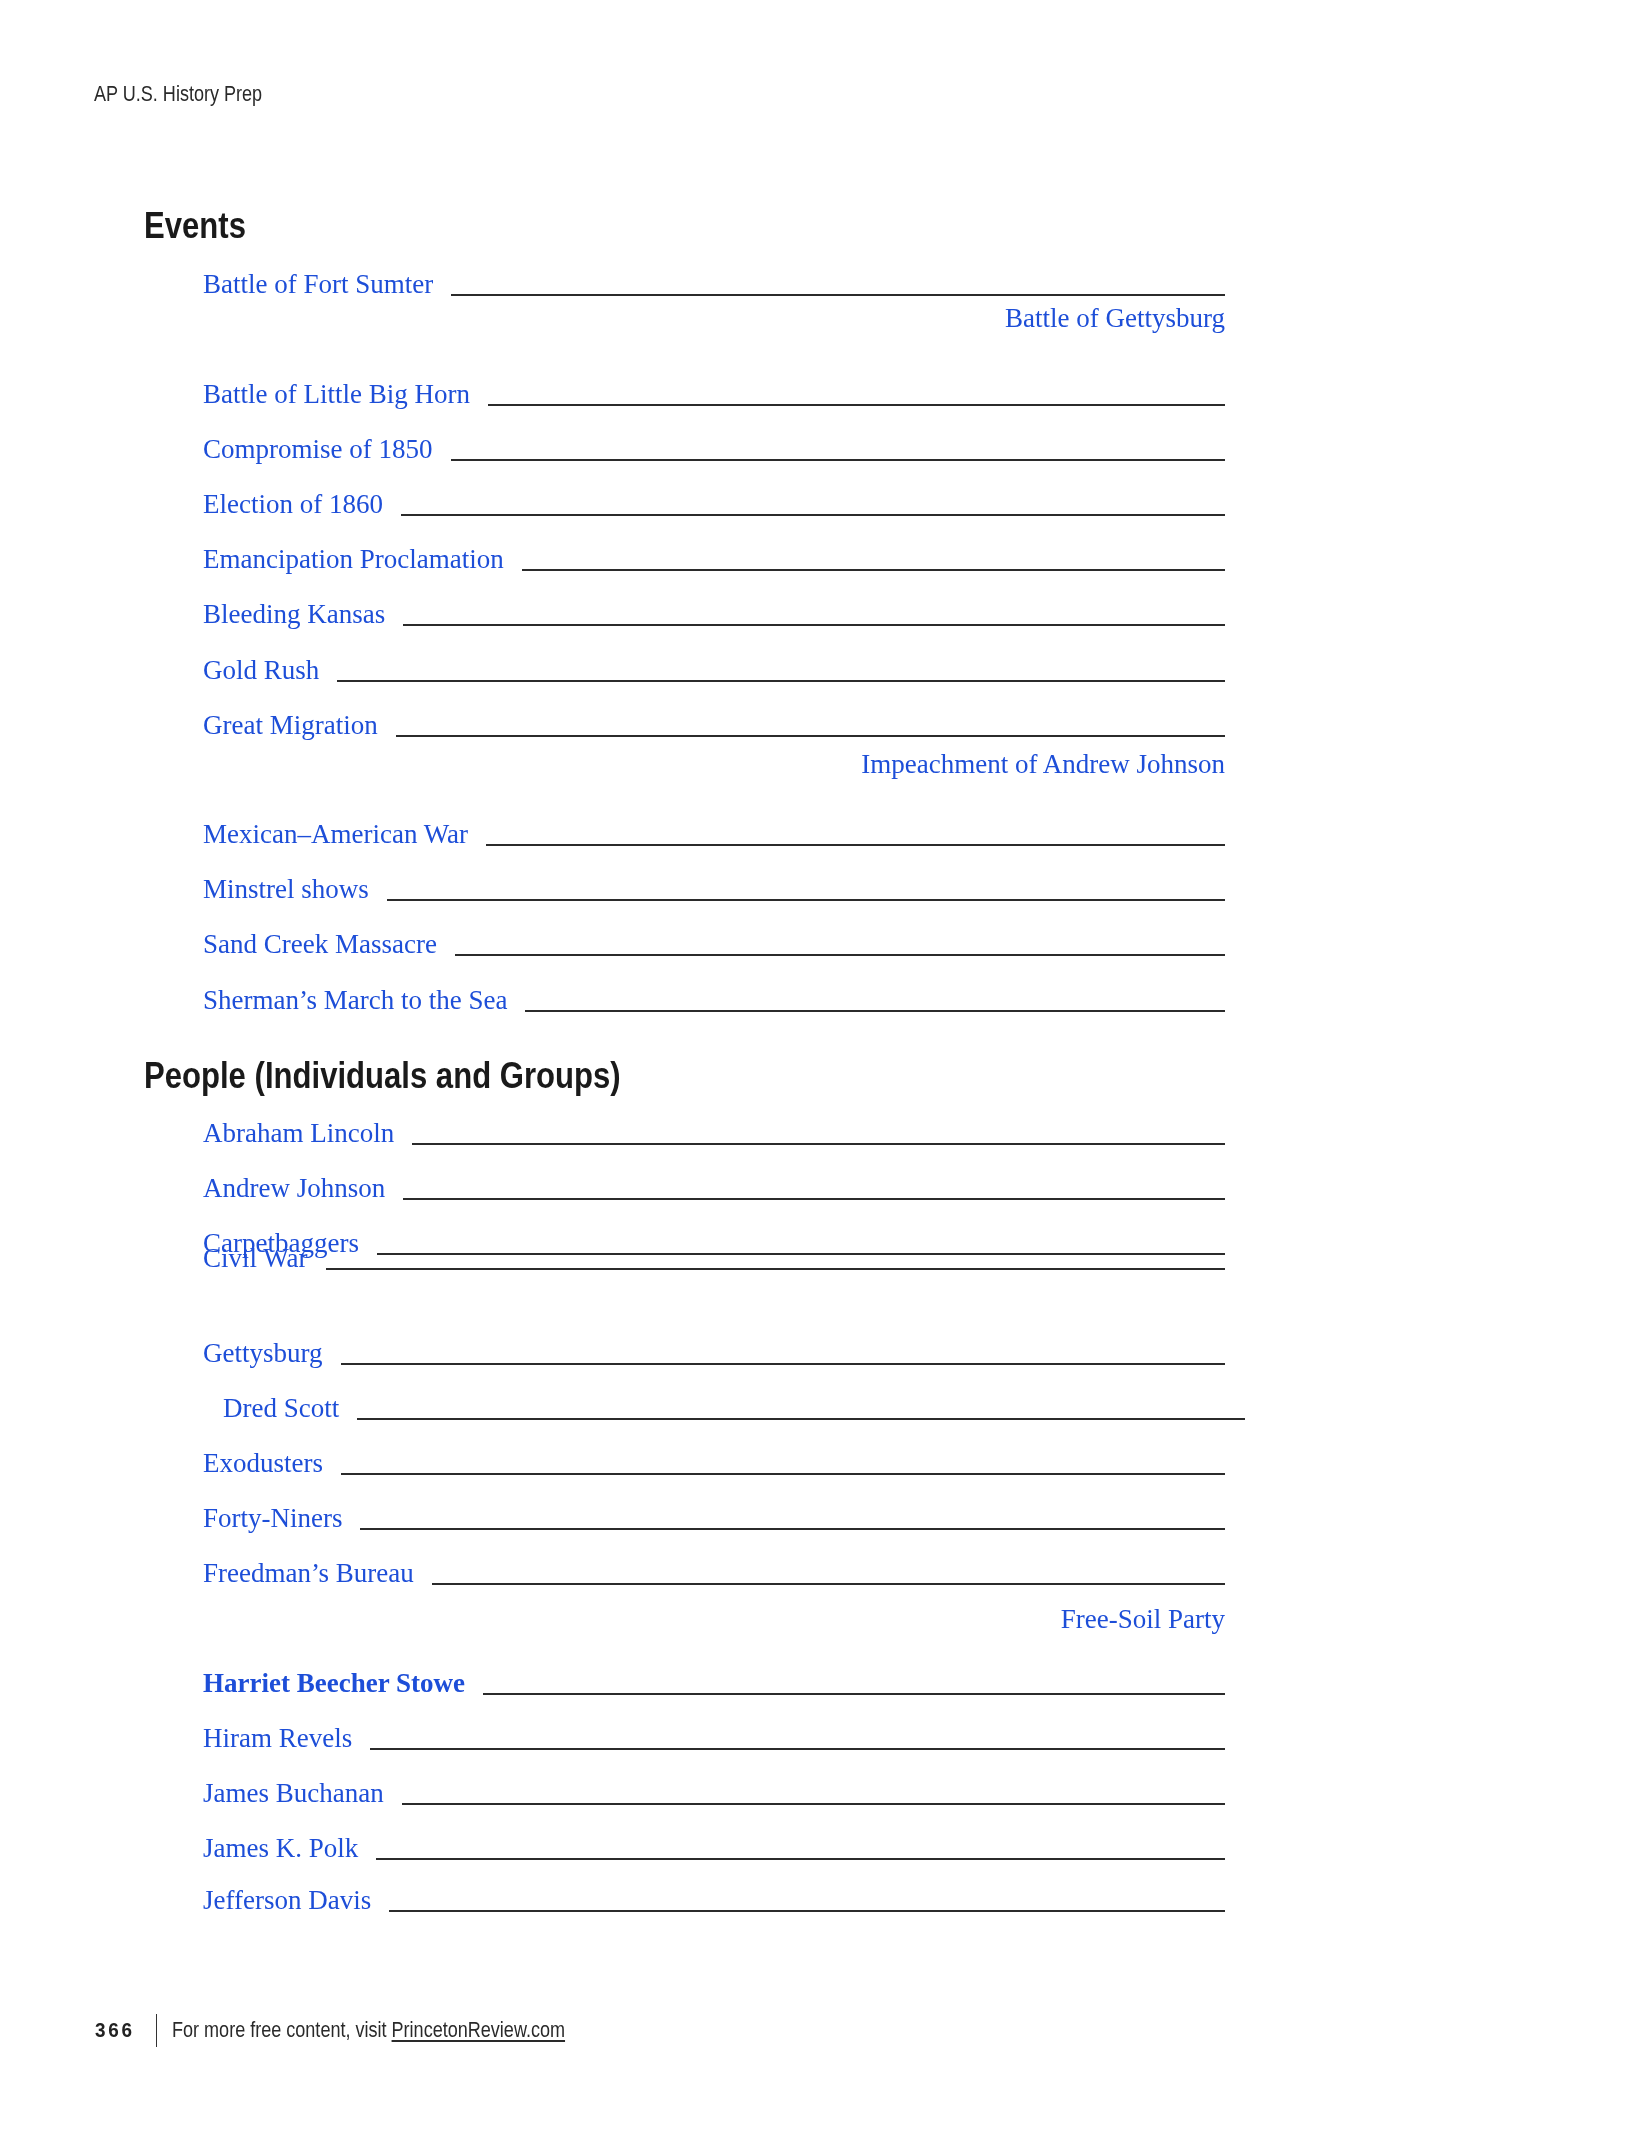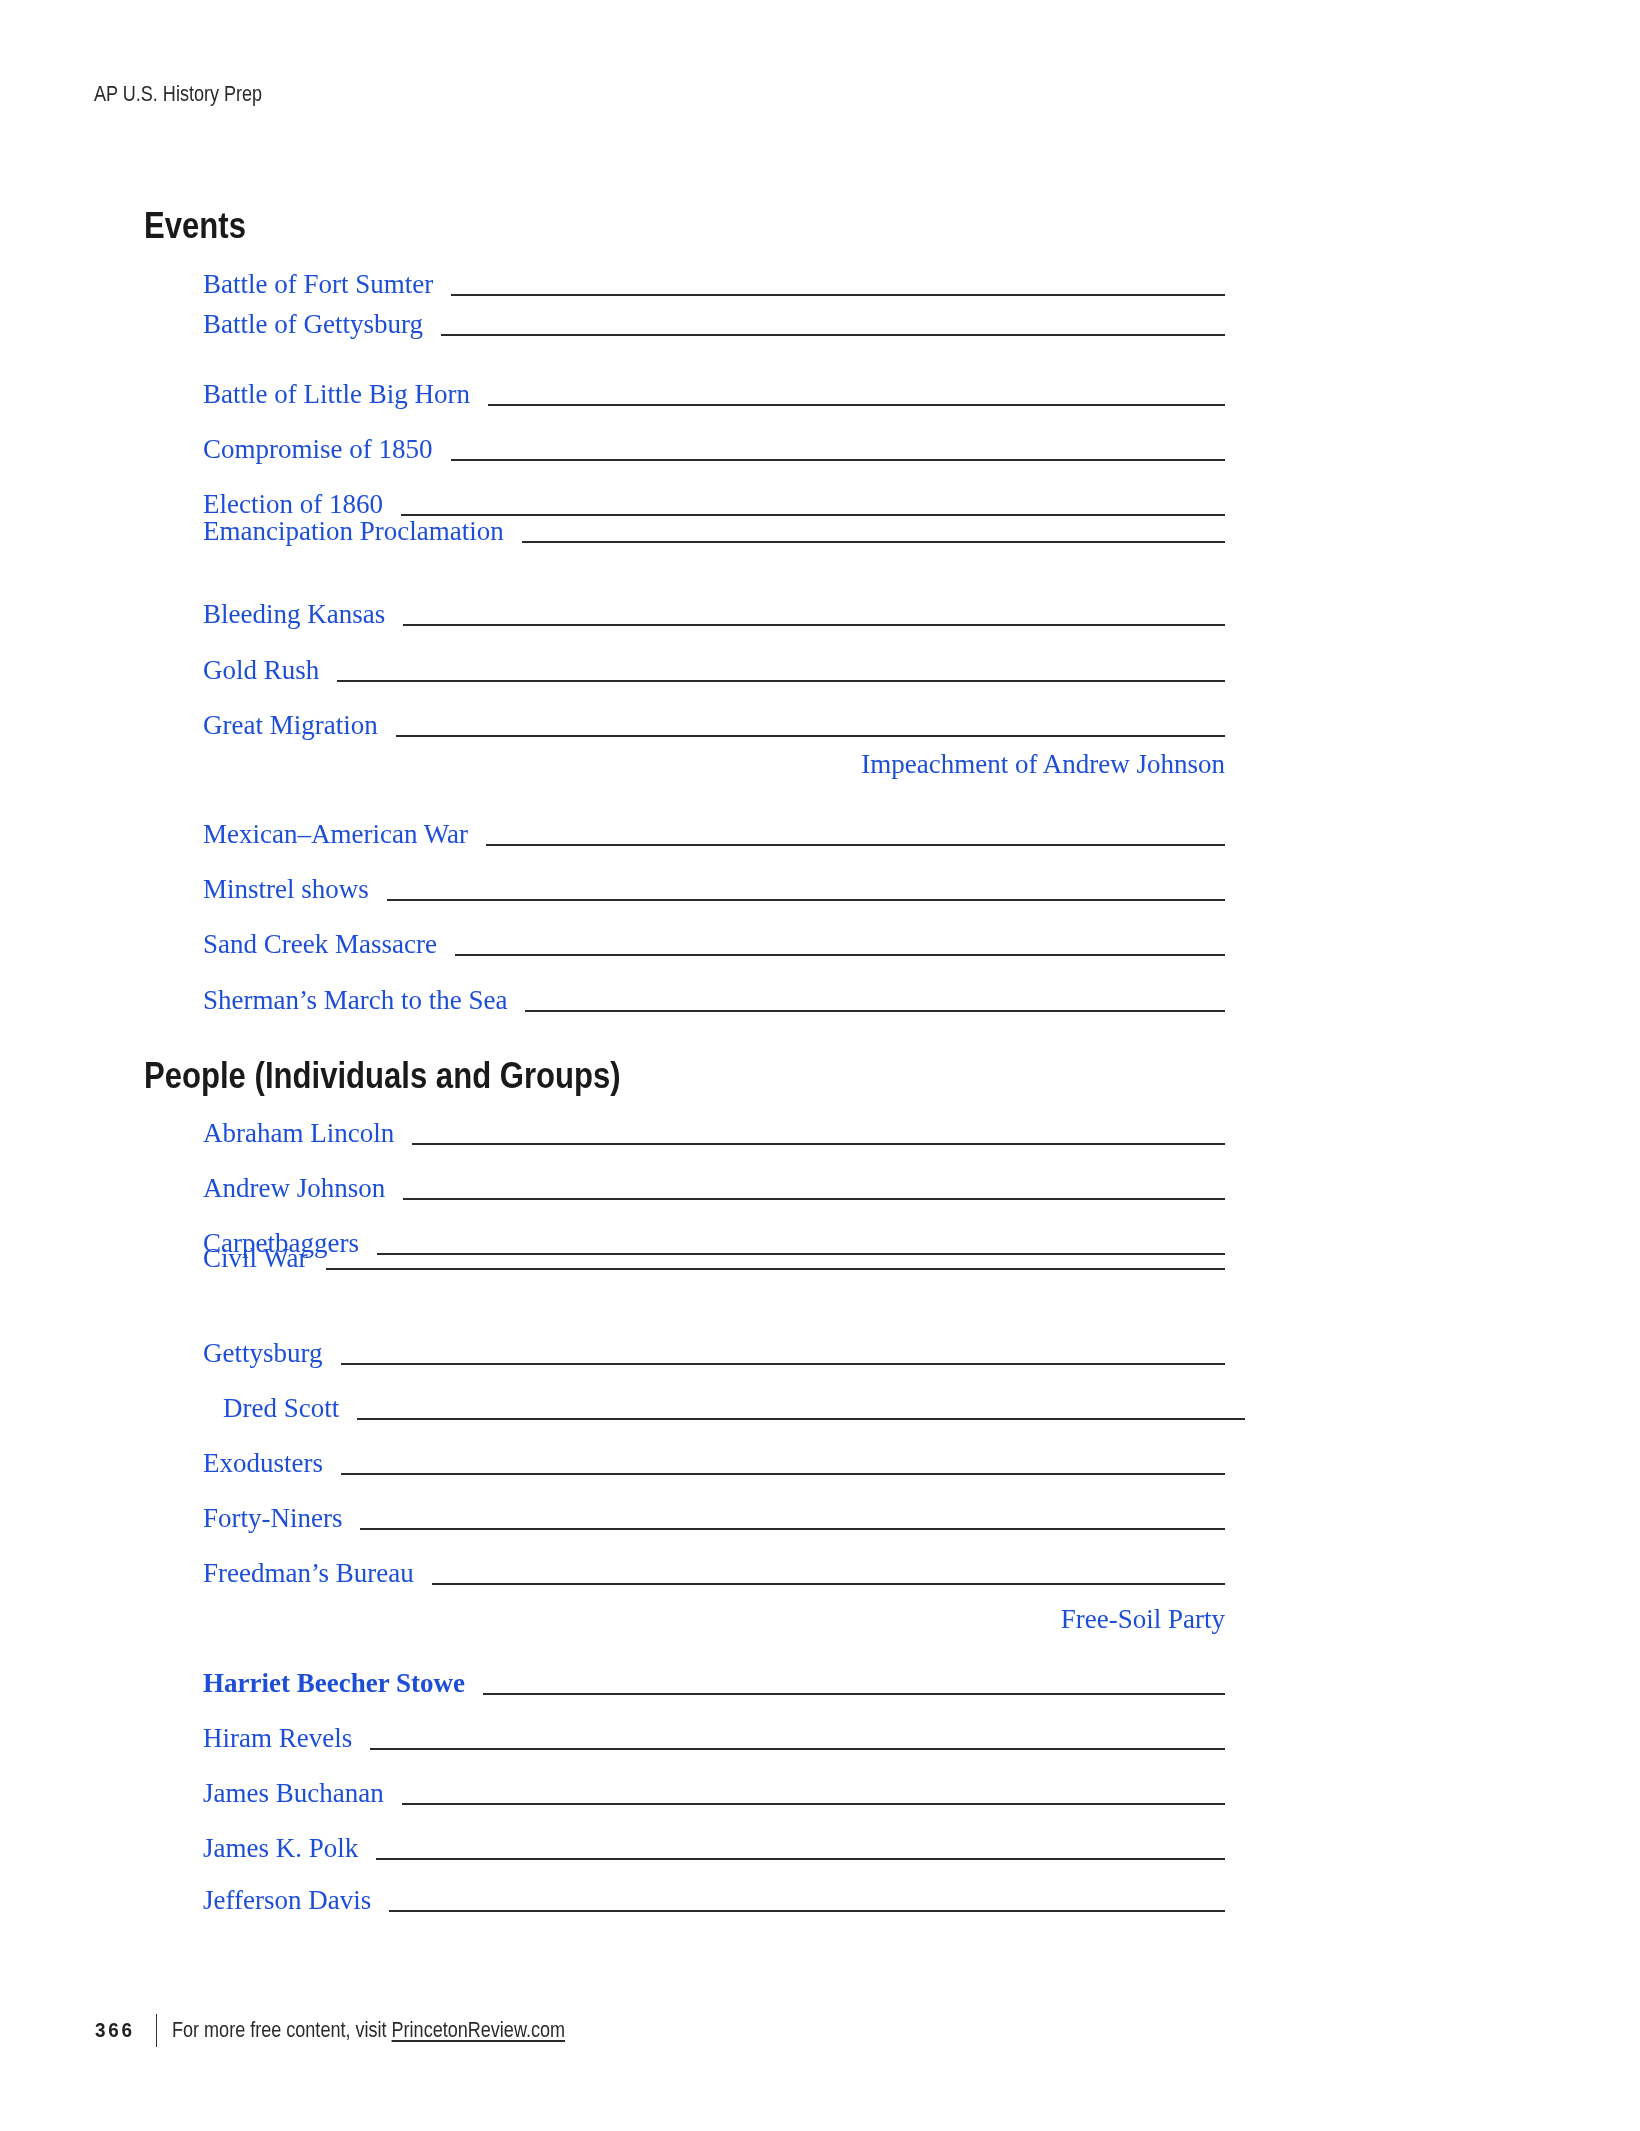--- a/index.html
+++ b/index.html
@@ -111,37 +111,37 @@
 <body>
 
 <div class="running-head">AP U.S. History Prep</div>
 
 <h2 class="section-heading" style="top:206px;">Events</h2>
 <div class="list" style="top:0;">
   <div class="row" style="top:254px;">
       <span class="label">Battle of Fort Sumter</span>
       <span class="blank"></span>
     </div>
-  <div class="row" style="top:294px;">
+  <div class="row" style="top:303px;flex-direction:column;">
       <span class="label">Battle of Gettysburg</span>
       <span class="blank"></span>
     </div>
   <div class="row" style="top:364px;">
       <span class="label">Battle of Little Big Horn</span>
       <span class="blank"></span>
     </div>
   <div class="row" style="top:419px;">
       <span class="label">Compromise of 1850</span>
       <span class="blank"></span>
     </div>
   <div class="row" style="top:474px;">
       <span class="label">Election of 1860</span>
       <span class="blank"></span>
     </div>
-  <div class="row" style="top:501px;">
+  <div class="row" style="top:529px;">
       <span class="label">Emancipation Proclamation</span>
       <span class="blank"></span>
     </div>
   <div class="row" style="top:584px;">
       <span class="label">Bleeding Kansas</span>
       <span class="blank"></span>
     </div>
   <div class="row" style="top:640px;">
       <span class="label">Gold Rush</span>
       <span class="blank"></span>

